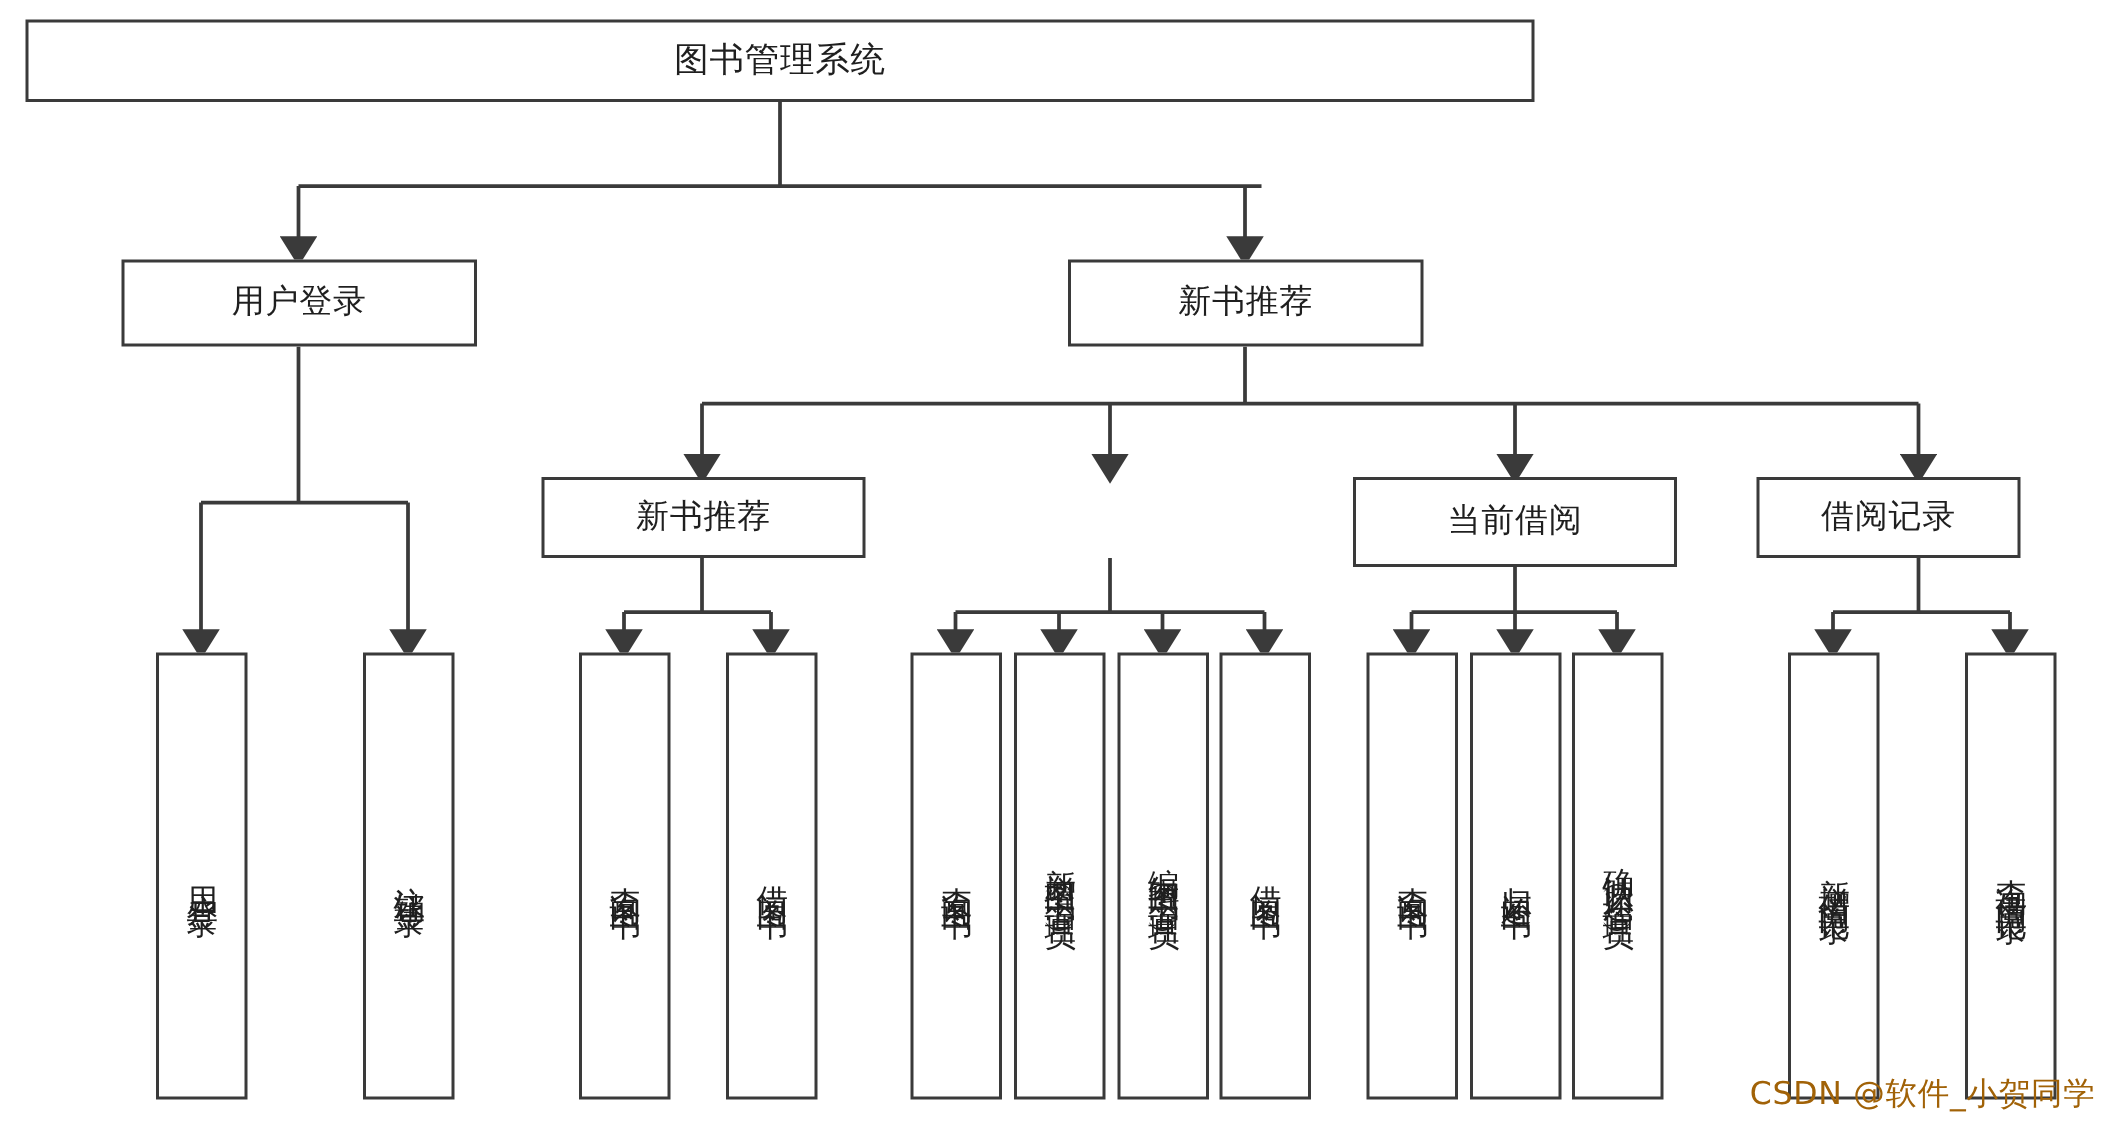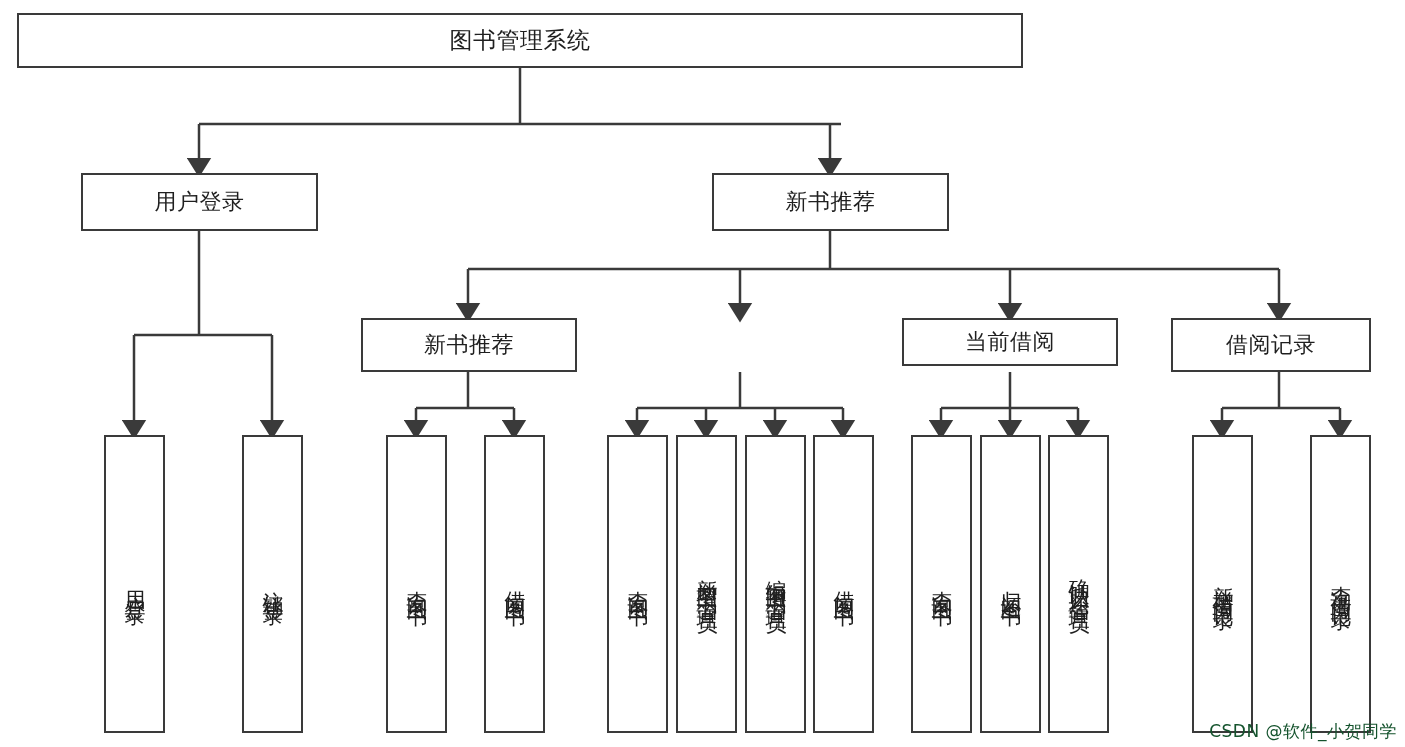--- a/index.html
+++ b/index.html
@@ -60,22 +60,22 @@
     text-orientation: upright;
     font-size: 21px;
     letter-spacing: 5px;
     text-align: center;
     max-height: 100%;
   }
   .watermark {
     position: absolute;
     right: 8px;
     bottom: 4px;
-    font-size: 17px;
-    color: #14532d;
+    font-size: 21px;
+    color: #a16207;
     letter-spacing: 0.5px;
     z-index: 5;
     white-space: nowrap;
   }
 </style>
 </head>
 <body>
 
 <div id="diagram-root">
 
@@ -136,24 +136,24 @@
   <div class="node-box node-h" style="left:81px; top:173px; width:237px; height:58px;">
     <span class="node-label">用户登录</span>
   </div>
   <div class="node-box node-h" style="left:712px; top:173px; width:237px; height:58px;">
     <span class="node-label">新书推荐</span>
   </div>
 
   <div class="node-box node-h" style="left:361px; top:318px; width:216px; height:54px;">
     <span class="node-label">新书推荐</span>
   </div>
-  <div class="node-box node-h" style="left:902px; top:318px; width:216px; height:48px;align-items:center;">
+  <div class="node-box node-h" style="left:902px; top:318px; width:216px; height:60px;align-items:center;">
     <span class="node-label">当前借阅</span>
   </div>
-  <div class="node-box node-h" style="left:1171px; top:318px; width:200px; height:54px;">
+  <div class="node-box node-h" style="left:1171px; top:318px; width:176px; height:54px;">
     <span class="node-label">借阅记录</span>
   </div>
 
   <div class="node-box node-v" style="left:104px; top:435px; width:61px; height:298px;">
     <span class="node-label">用户登录</span>
   </div>
   <div class="node-box node-v" style="left:242px; top:435px; width:61px; height:298px;">
     <span class="node-label">注销登录</span>
   </div>
 

